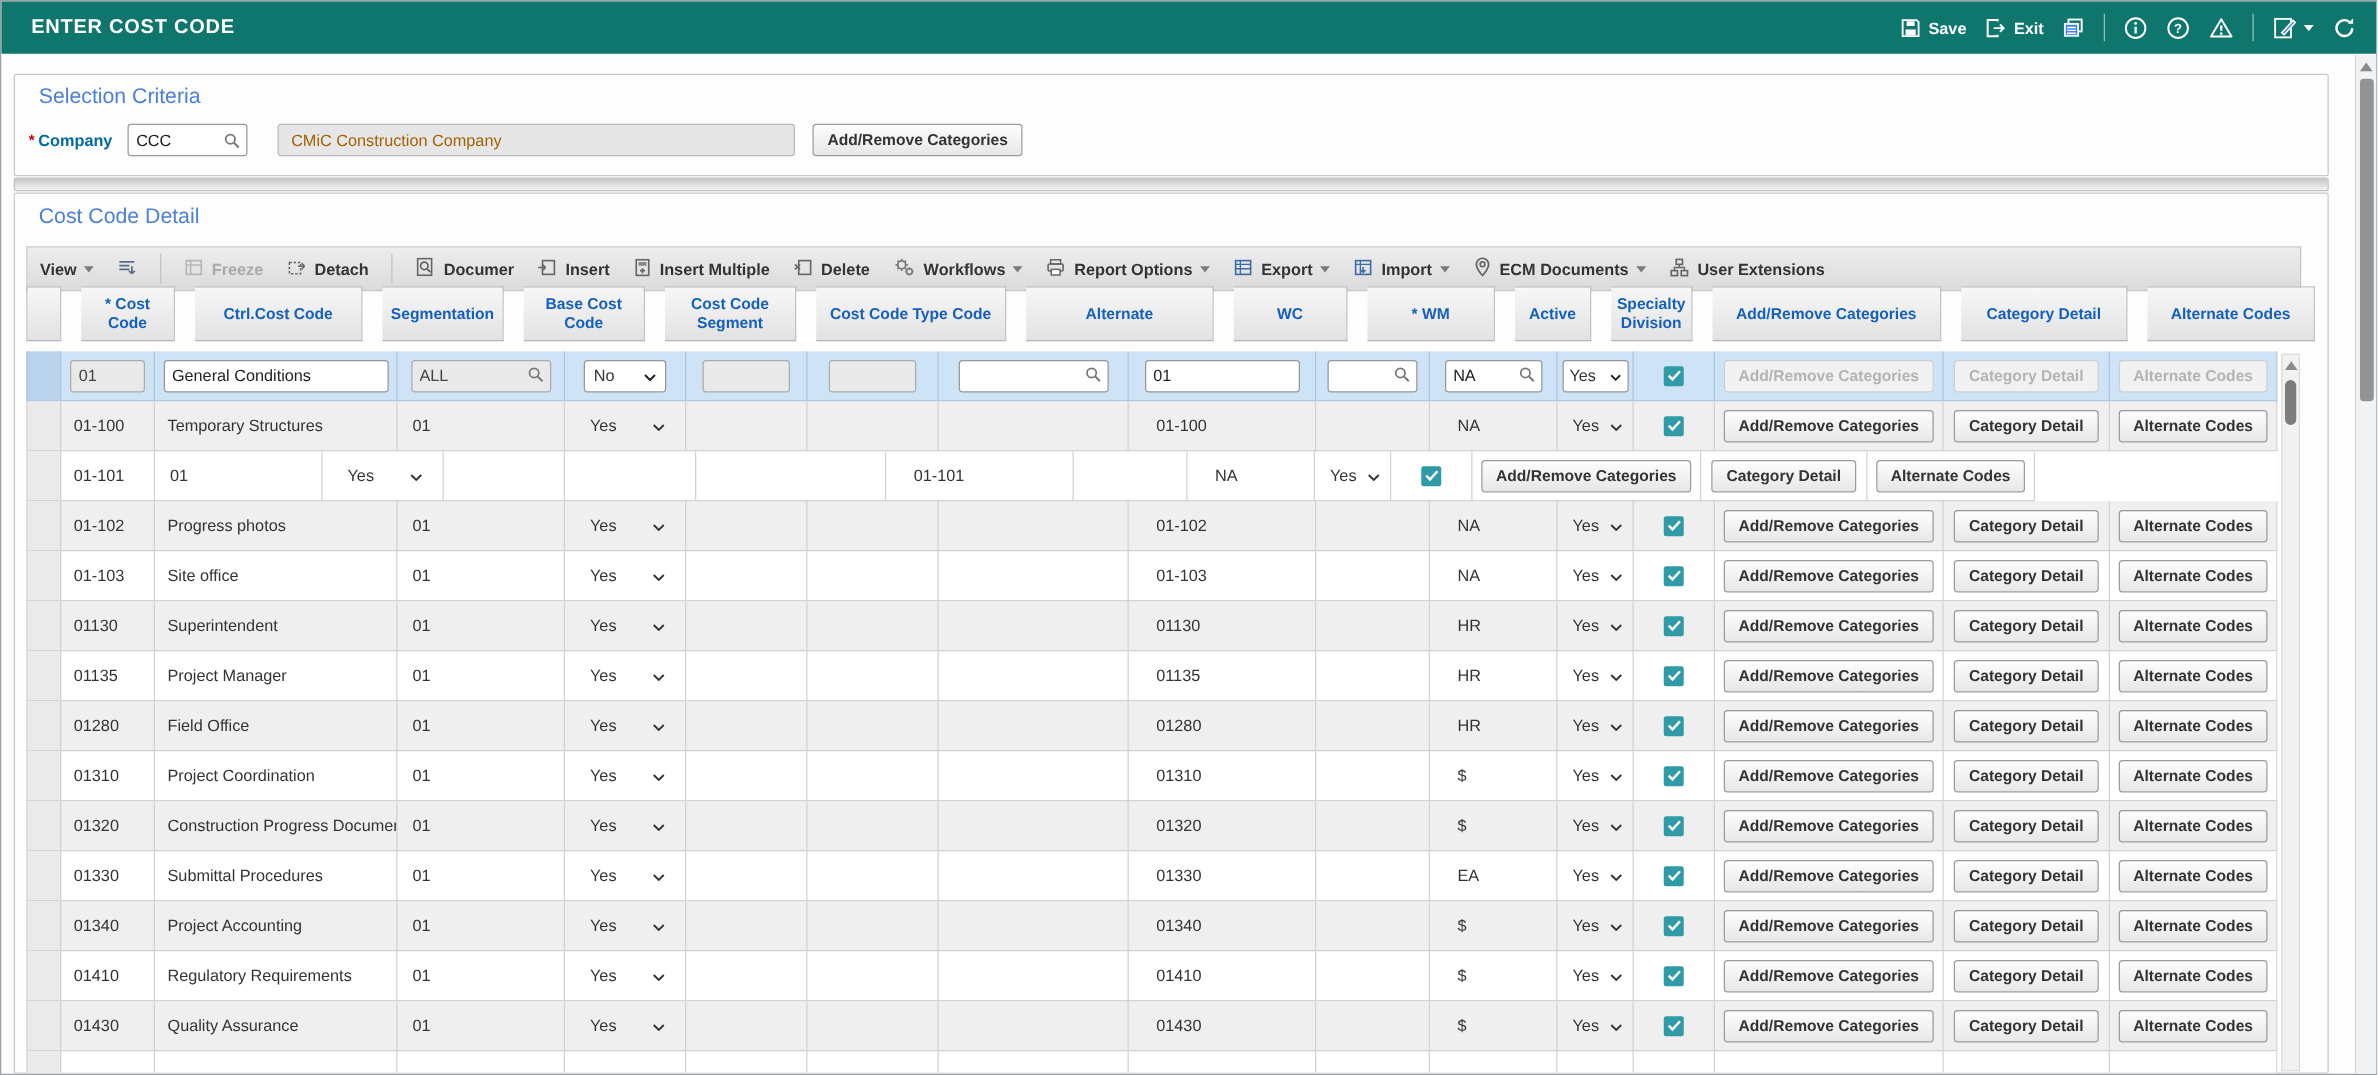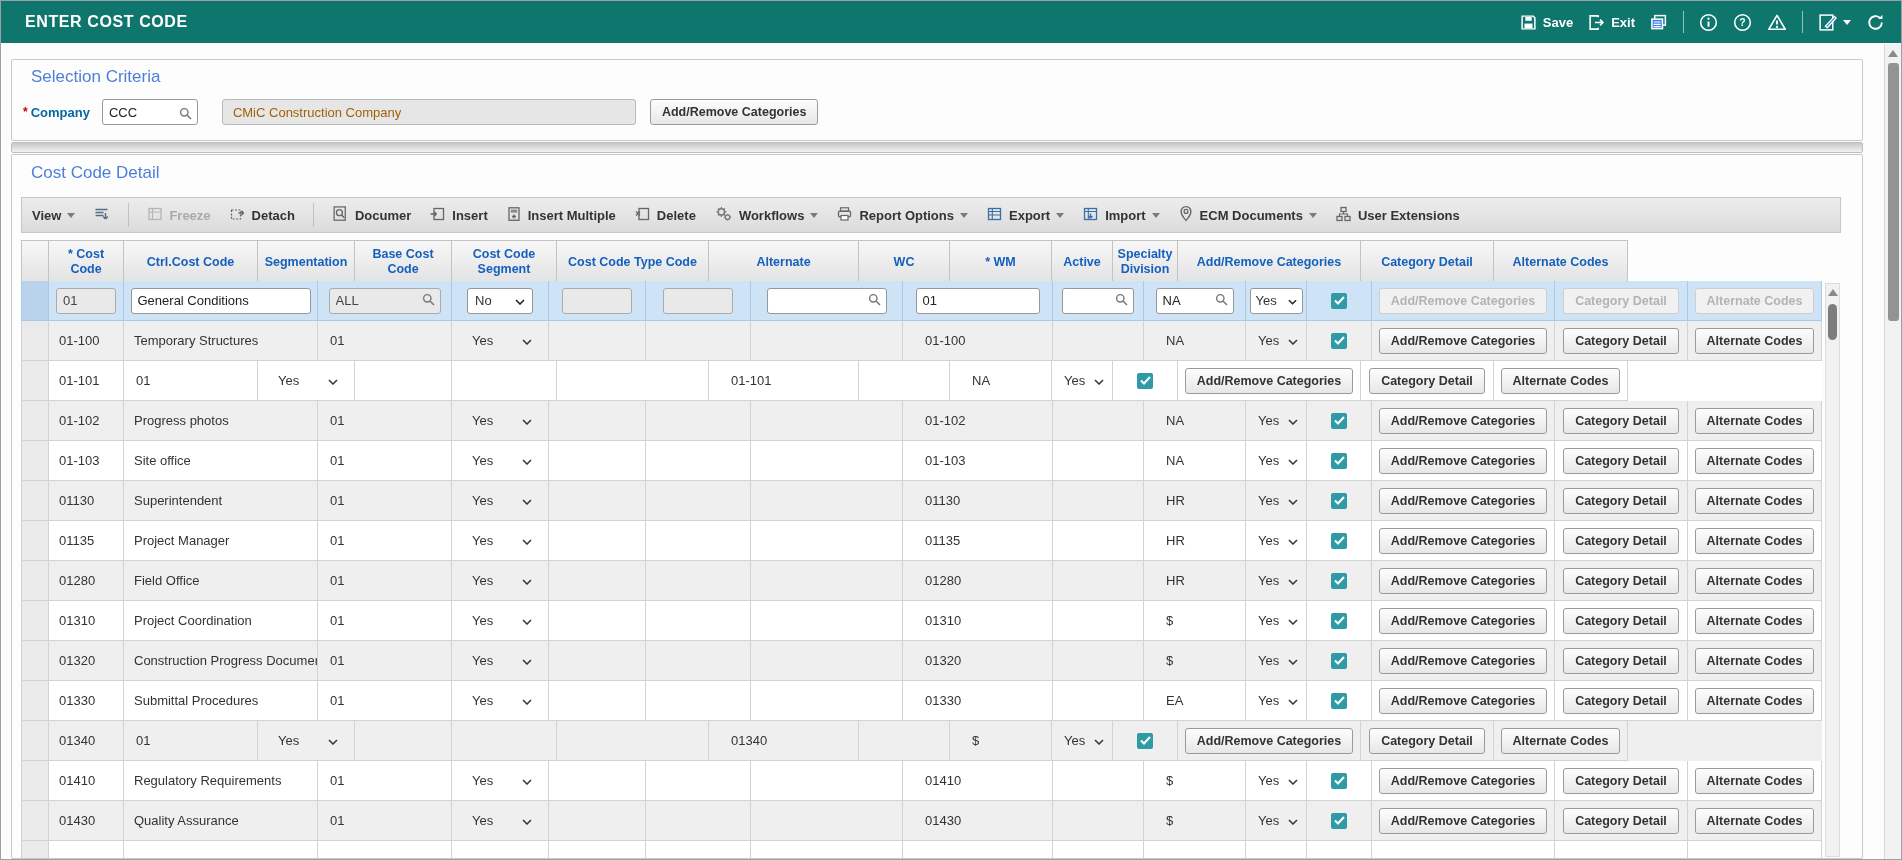--- a/index.html
+++ b/index.html
@@ -47,21 +47,21 @@
   .gtoolbar{position:absolute;left:20px;top:196px;width:1820px;height:36px;
             background:linear-gradient(#ededed,#dbdbdb);border:1px solid #c6c6c6;
             display:flex;align-items:center;padding:0 10px;gap:18px;font-size:13px;color:#333;font-weight:bold;}
   .t-item{display:flex;align-items:center;gap:6px;cursor:pointer;white-space:nowrap;}
   .t-item.dis{color:#a9a9a9;cursor:default;}
   .t-sep{width:1px;height:24px;background:#c2c2c2;}
   .caret{width:0;height:0;border-left:4px solid transparent;border-right:4px solid transparent;
          border-top:5px solid #7b7b7b;display:inline-block;}
 
   
-  .ghead{position:absolute;left:20px;top:239px;display:flex;height:44px;}
+  .ghead{position:absolute;left:20px;top:228px;display:flex;height:44px;gap:16px;}
   .ghead .hc{background:linear-gradient(#f7f7f7,#e2e2e2);border-right:1px solid #c3c3c3;border-top:1px solid #c3c3c3;
              border-bottom:1px solid #b5b5b5;color:#1560bd;font-weight:bold;font-size:12.5px;line-height:1.18;
              display:flex;align-items:center;justify-content:center;text-align:center;padding:2px 3px;}
   .ghead .hc:first-child{border-left:1px solid #c3c3c3;}
   .grows{position:absolute;left:20px;top:280px;height:577px;overflow:hidden;}
   .grow{display:flex;height:40px;background:#fff;}
   .grow.g{background:#efefef;}
   .grow.sel{background:#cfe3f6;}
   .grow .c{border-right:1px solid #d2d2d2;border-bottom:1px solid #d2d2d2;display:flex;align-items:center;
            font-size:13px;color:#333;overflow:hidden;white-space:nowrap;}
@@ -863,20 +863,21 @@
         <div class="c c14 ctr">
           <span class="btn rowbtn">Category Detail</span>
         </div>
         <div class="c c15 ctr">
           <span class="btn rowbtn">Alternate Codes</span>
         </div>
       </div>
       <div class="grow g">
         <div class="c c0 gut"></div>
         <div class="c c1 pl10">01340</div>
+        <div class="c c2 pl10">Project Accounting</div>
         <div class="c c3 pl12">01</div>
         <div class="c c4">
           <span class="cellsel">
             <span>Yes</span>
             <span class="chev"><svg width="10" height="6" viewBox="0 0 10 6">
                 <path d="m1 1 4 4 4-4" fill="none" stroke="#333" stroke-width="1.5"></path>
               </svg></span>
           </span>
         </div>
         <div class="c c5"></div>

